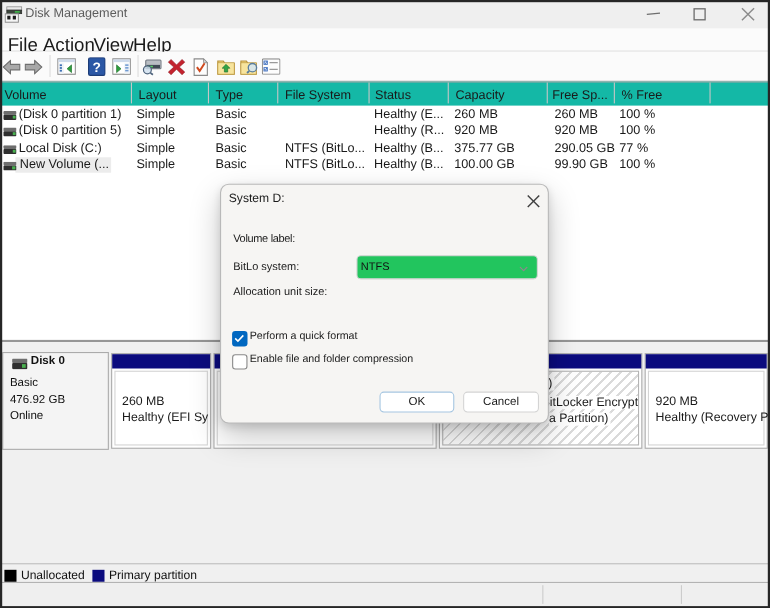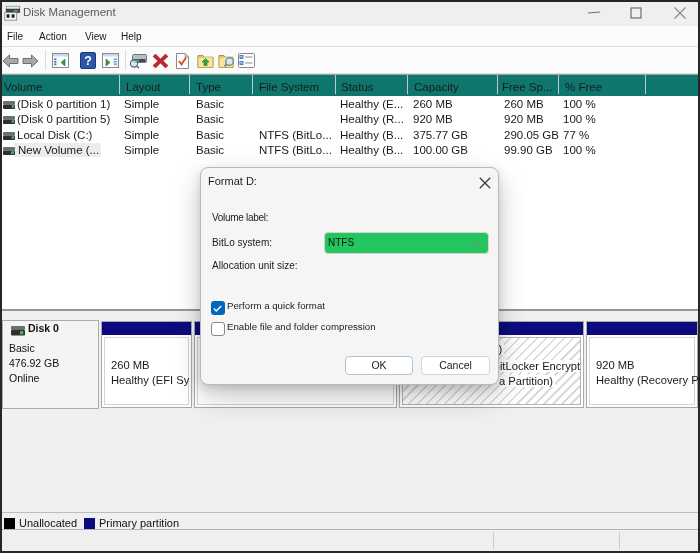--- a/index.html
+++ b/index.html
@@ -7,26 +7,26 @@
 body { font-family:"Liberation Sans",sans-serif; position:relative; background:#fff; }
 .abs { position:absolute; }
 #win { position:absolute; left:0; top:0; width:700px; height:553px; background:#fff;border-radius:11px; }
 #winborder { position:absolute; left:0; top:0; width:700px; height:553px; border:2px solid #262626; z-index:99; pointer-events:none; }
 
 #titlebar { position:absolute; left:0; top:0; width:700px; height:26px; background:#efefef; }
 #title-txt { position:absolute; left:23px; top:6px; font-size:11.5px; color:#5c5c5c; }
 .winbtn { position:absolute; top:0; height:26px; color:#6e6e6e; }
 
 #menubar { position:absolute; left:0; top:26px; width:700px; height:21px; background:#fbfbfb; border-bottom:1px solid #dcdcdc; }
-.mi { position:absolute; top:5px; font-size:10px; color:#1a1a1a; }
+.mi { position:absolute; top:5px; font-size:17px; color:#1a1a1a; }
 
 #toolbar { position:absolute; left:0; top:47px; width:700px; height:27px; background:#fbfbfb; border-bottom:1px solid #dcdcdc; }
 .tsep { position:absolute; top:3px; width:1px; height:20px; background:#dcdcdc; }
 
-#lheader { position:absolute; left:0; top:74px; width:700px; height:40px; background:#0f766e; border-top:1.5px solid #a3a3a3; border-bottom:1.5px solid #a3a3a3; }
+#lheader { position:absolute; left:0; top:74px; width:700px; height:40px; background:#14b8a6; border-top:1.5px solid #a3a3a3; border-bottom:1.5px solid #a3a3a3; }
 .hsep { position:absolute; top:0px; width:1px; height:19px; background:#c6c6c6; }
 .hc { position:absolute; top:5.5px; font-size:11.5px; color:#1a1a1a; white-space:nowrap; }
 
 #list { position:absolute; left:0; top:96px; width:700px; height:213px; background:#fff; }
 .cell { position:absolute; font-size:11.5px; color:#191919; white-space:nowrap; }
 .rowicon { position:absolute; left:3px; width:12px; height:8px; }
 #rowsel { position:absolute; left:14px; top:47px; width:87px; height:14px; background:#ececec; }
 
 #split { position:absolute; left:0; top:309px; width:700px; height:2px; background:#969696; }
 #gfx { position:absolute; left:0; top:311px; width:700px; height:201px; background:#f0f0f0; }
@@ -299,21 +299,21 @@
     <div class="abs" style="left:84px;top:5px;width:11px;height:11px;background:#0b0b7e"></div>
     <div class="abs" style="left:99px;top:4px;font-size:11px;color:#111">Primary partition</div>
   </div>
 
   <div id="status">
     <div class="ssep" style="left:493px"></div>
     <div class="ssep" style="left:619px"></div>
   </div>
 
   <div id="dlg">
-    <div id="dlg-title">Format D:</div>
+    <div id="dlg-title">System D:</div>
     <svg class="abs" style="left:278px;top:9px" width="12" height="12" viewBox="0 0 12 12">
         <line x1="0.8" y1="0.8" x2="11.2" y2="11.2" stroke="#404040" stroke-width="1.3"></line>
         <line x1="11.2" y1="0.8" x2="0.8" y2="11.2" stroke="#404040" stroke-width="1.3"></line>
       </svg>
     <div class="dlbl" style="top:43.5px;letter-spacing:-0.3px">Volume label:</div>
     <div class="dlbl" style="top:69px">BitLo system:</div>
     <div class="dlbl" style="top:92px">Allocation unit size:</div>
     <div class="combo" style="top:64px">
       <div class="cotxt">NTFS</div>
       <svg class="chev" width="8" height="5" viewBox="0 0 8 5">

